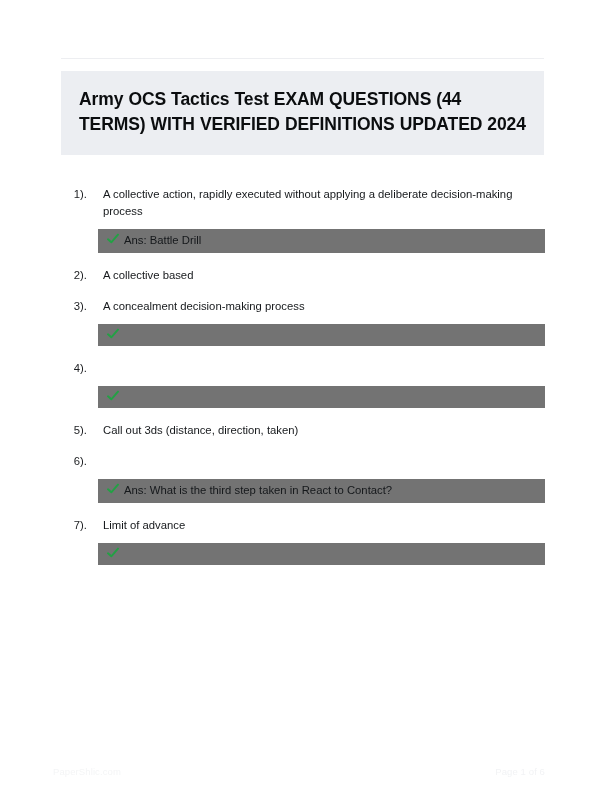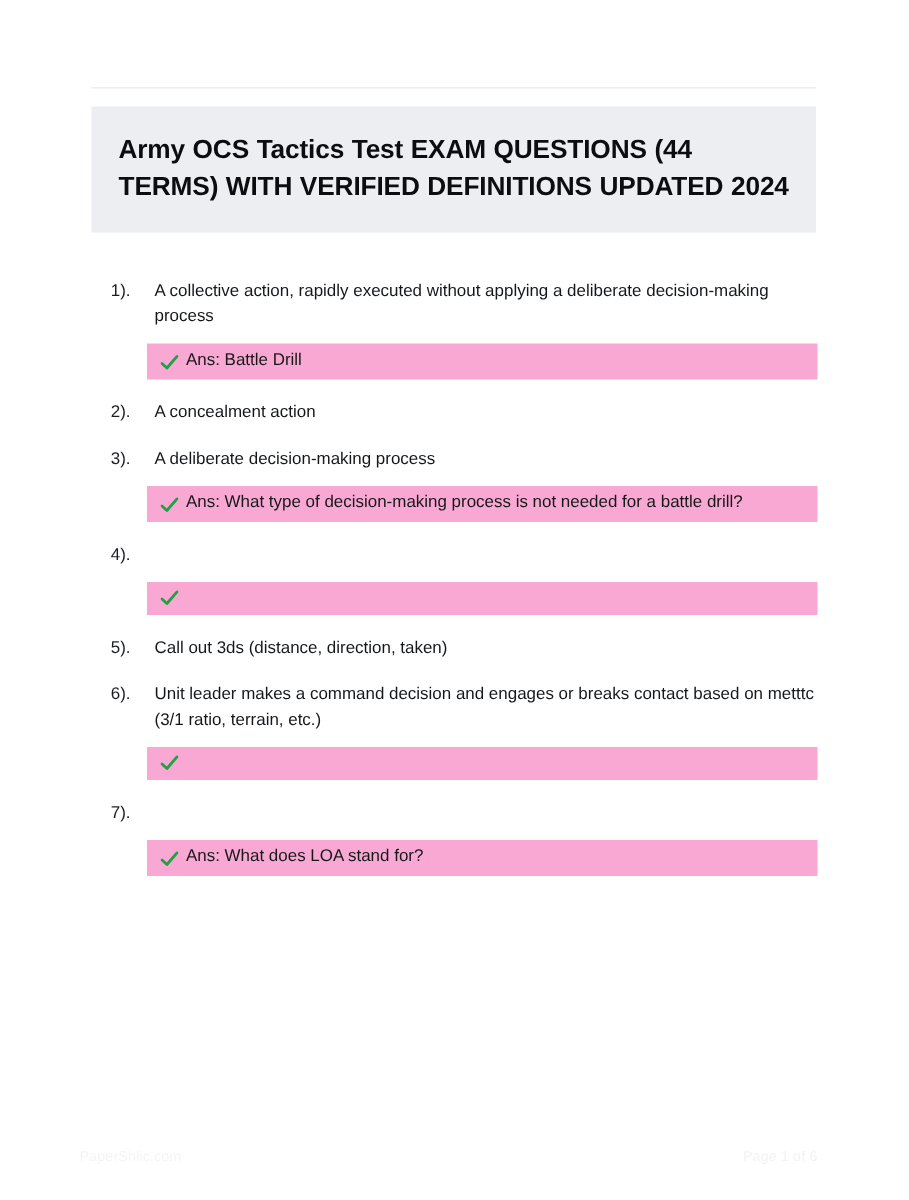--- a/index.html
+++ b/index.html
@@ -79,27 +79,27 @@
     line-height: 17px;
     color: #15181b;
     box-sizing: border-box;
   }
   .qa-answer-wrap {
     padding-left: 98px;
     padding-right: 61px;
     margin-top: 9px;
   }
   .qa-answer {
-    background: #f9a8d4;
+    background: #737373;
     padding: 4px 9px 5px 9px;
     font-size: 11.3px;
     line-height: 15px;
     color: #15181b;
     display: flex;
-    align-items: flex-end;
+    align-items: flex-start;
     min-height: 13px;
   }
   .check-icon {
     flex: 0 0 auto;
     width: 12px;
     height: 12px;
     margin-right: 5px;
     display: inline-block;
     position: relative;
     top: 0px;
@@ -162,37 +162,36 @@
               </svg>
           </span>
           <span class="ans-text">Ans: Battle Drill</span>
         </div>
       </div>
     </div>
 
     <div class="qa-item">
       <div class="qa-row">
         <div class="qa-num">2).</div>
-        <div class="qa-question">A concealment action</div>
+        <div class="qa-question">A collective based</div>
       </div>
     </div>
 
     <div class="qa-item">
       <div class="qa-row">
         <div class="qa-num">3).</div>
-        <div class="qa-question">A deliberate decision-making process</div>
-      </div>
-      <div class="qa-answer-wrap">
-        <div class="qa-answer">
-          <span class="check-icon">
-            <svg width="12" height="12" viewBox="0 0 12 12">
-                <path d="M1 6.3 L4.3 9.3 L11 1.6" stroke="#22a144" stroke-width="1.9" fill="none" stroke-linecap="round" stroke-linejoin="round"></path>
-              </svg>
-          </span>
-          <span class="ans-text">Ans: What type of decision-making process is not needed for a battle drill?</span>
+        <div class="qa-question">A concealment decision-making process</div>
+      </div>
+      <div class="qa-answer-wrap">
+        <div class="qa-answer">
+          <span class="check-icon">
+            <svg width="12" height="12" viewBox="0 0 12 12">
+                <path d="M1 6.3 L4.3 9.3 L11 1.6" stroke="#22a144" stroke-width="1.9" fill="none" stroke-linecap="round" stroke-linejoin="round"></path>
+              </svg>
+          </span>
         </div>
       </div>
     </div>
 
     <div class="qa-item">
       <div class="qa-row">
         <div class="qa-num">4).</div>
       </div>
       <div class="qa-answer-wrap">
         <div class="qa-answer">
@@ -208,45 +207,45 @@
     <div class="qa-item">
       <div class="qa-row">
         <div class="qa-num">5).</div>
         <div class="qa-question">Call out 3ds (distance, direction, taken)</div>
       </div>
     </div>
 
     <div class="qa-item">
       <div class="qa-row">
         <div class="qa-num">6).</div>
-        <div class="qa-question">Unit leader makes a command decision and engages or breaks contact based on metttc (3/1 ratio, terrain, etc.)</div>
-      </div>
-      <div class="qa-answer-wrap">
-        <div class="qa-answer">
-          <span class="check-icon">
-            <svg width="12" height="12" viewBox="0 0 12 12">
-                <path d="M1 6.3 L4.3 9.3 L11 1.6" stroke="#22a144" stroke-width="1.9" fill="none" stroke-linecap="round" stroke-linejoin="round"></path>
-              </svg>
-          </span>
+      </div>
+      <div class="qa-answer-wrap">
+        <div class="qa-answer">
+          <span class="check-icon">
+            <svg width="12" height="12" viewBox="0 0 12 12">
+                <path d="M1 6.3 L4.3 9.3 L11 1.6" stroke="#22a144" stroke-width="1.9" fill="none" stroke-linecap="round" stroke-linejoin="round"></path>
+              </svg>
+          </span>
+          <span class="ans-text">Ans: What is the third step taken in React to Contact?</span>
         </div>
       </div>
     </div>
 
     <div class="qa-item">
       <div class="qa-row">
         <div class="qa-num">7).</div>
-      </div>
-      <div class="qa-answer-wrap">
-        <div class="qa-answer">
-          <span class="check-icon">
-            <svg width="12" height="12" viewBox="0 0 12 12">
-                <path d="M1 6.3 L4.3 9.3 L11 1.6" stroke="#22a144" stroke-width="1.9" fill="none" stroke-linecap="round" stroke-linejoin="round"></path>
-              </svg>
-          </span>
-          <span class="ans-text">Ans: What does LOA stand for?</span>
+        <div class="qa-question">Limit of advance</div>
+      </div>
+      <div class="qa-answer-wrap">
+        <div class="qa-answer">
+          <span class="check-icon">
+            <svg width="12" height="12" viewBox="0 0 12 12">
+                <path d="M1 6.3 L4.3 9.3 L11 1.6" stroke="#22a144" stroke-width="1.9" fill="none" stroke-linecap="round" stroke-linejoin="round"></path>
+              </svg>
+          </span>
         </div>
       </div>
     </div>
 
   </div>
 
   <div class="footer">
     <div class="watermark">PaperShlic.com</div>
     <div class="page-num">Page 1 of 6</div>
   </div>

